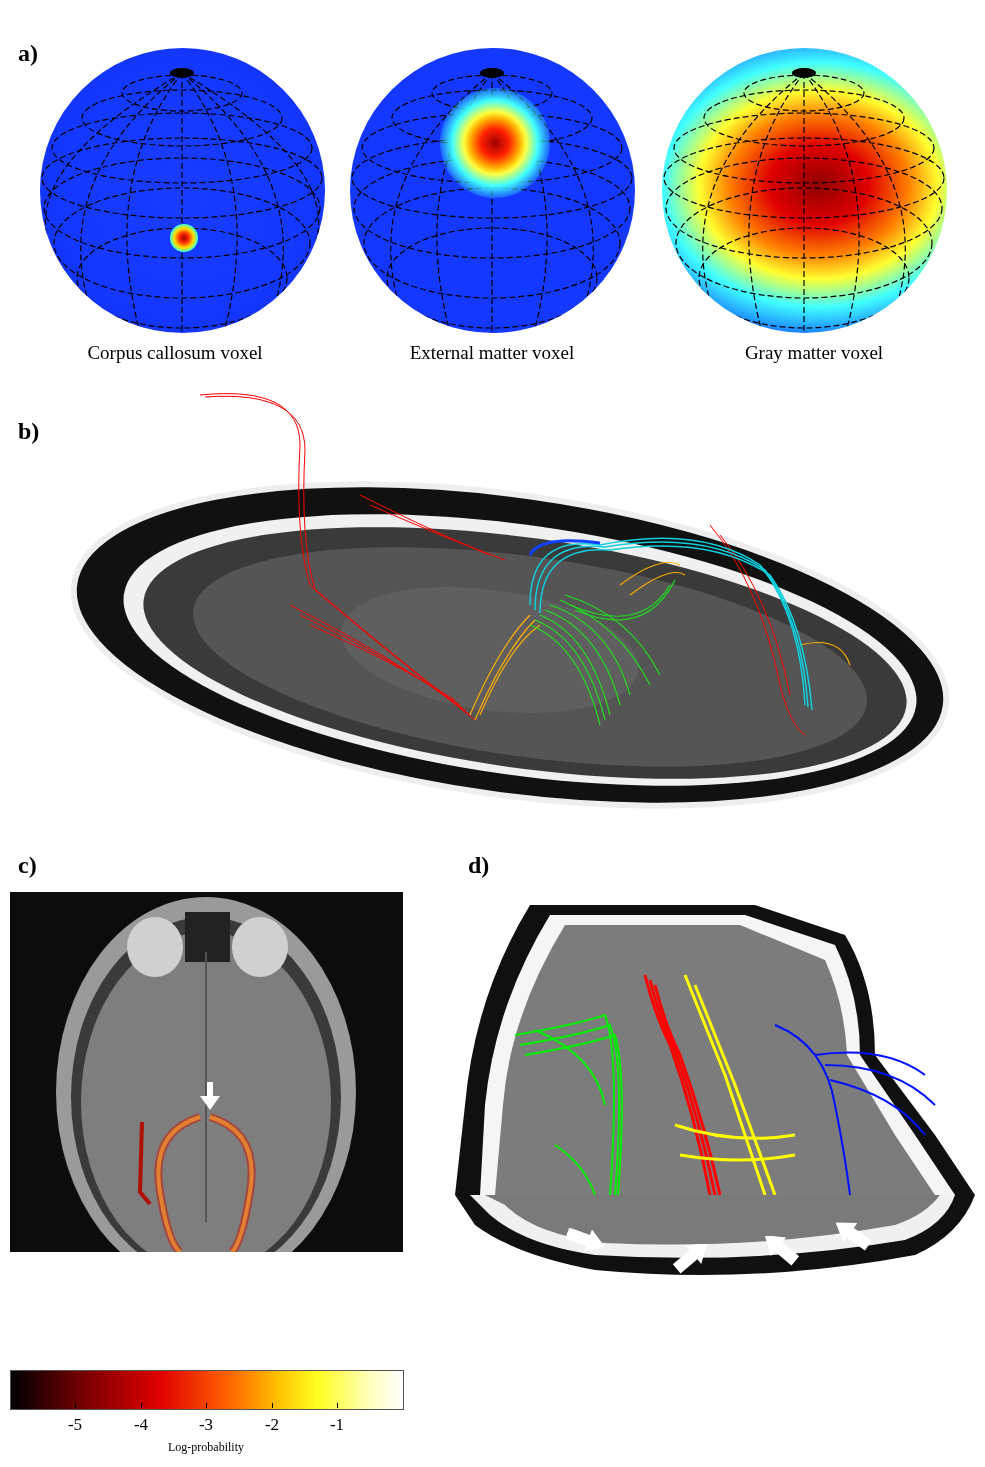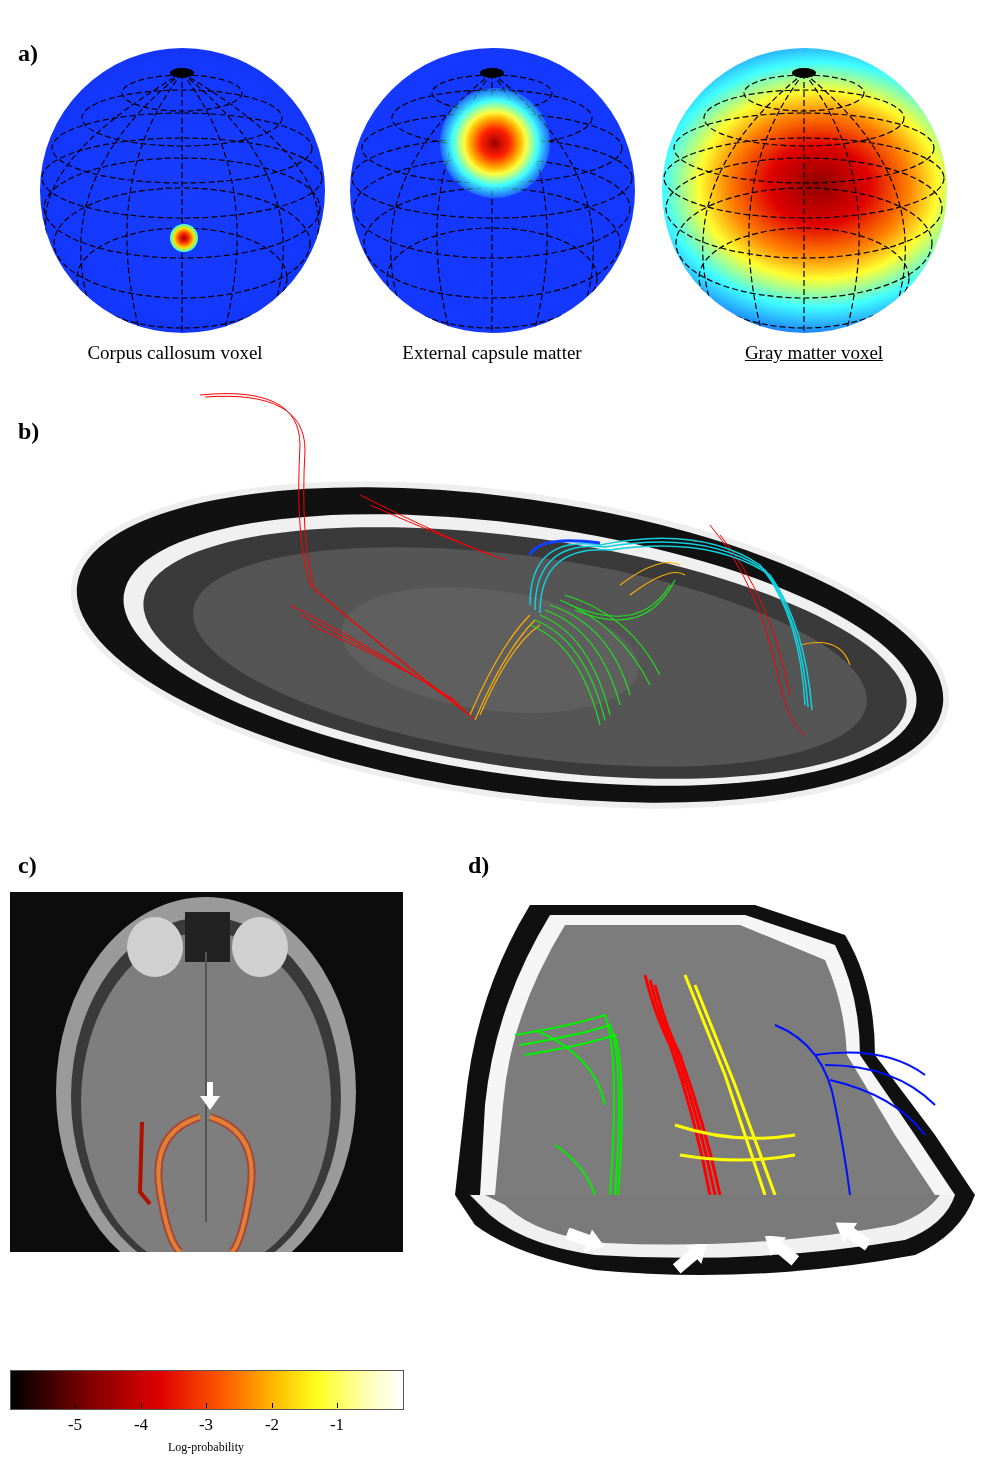--- a/index.html
+++ b/index.html
@@ -59,21 +59,21 @@
       <path d="M142 25 Q60 130 100 285"></path>
       <path d="M142 25 Q224 130 184 285"></path>
       <path d="M142 25 Q10 130 50 260"></path>
       <path d="M142 25 Q274 130 234 260"></path>
     </g>
     <ellipse cx="142" cy="25" rx="12" ry="5" fill="#000"></ellipse>
   </svg>
   <div class="abs" style="left:90px; top:40px; width:110px; height:110px; border-radius:50%;
               background: radial-gradient(ellipse at 50% 50%, #a00000 0%, #ff2000 18%, #ffb000 32%, #ffff40 40%, #40ffff 55%, rgba(20,56,255,0) 75%);"></div>
 </div>
-<div class="caption" style="left:342px; top:342px;">External capsule matter</div>
+<div class="caption" style="left:342px; top:342px;">External matter voxel</div>
 
 <div class="sphere" style="left:662px; top:48px; width:285px; height:285px;
             background: radial-gradient(ellipse 70% 55% at 55% 48%, #900000 0%, #e00000 25%, #ff8000 45%, #ffff30 60%, #40ffff 78%, #1060ff 100%);">
   <svg width="285" height="285" style="position:absolute;left:0;top:0;">
     <g stroke="#000" stroke-width="1.2" fill="none" stroke-dasharray="6,3">
       <ellipse cx="142" cy="130" rx="140" ry="40"></ellipse>
       <ellipse cx="142" cy="160" rx="138" ry="50"></ellipse>
       <ellipse cx="142" cy="195" rx="128" ry="55"></ellipse>
       <ellipse cx="142" cy="230" rx="105" ry="50"></ellipse>
       <ellipse cx="142" cy="100" rx="130" ry="35"></ellipse>
@@ -81,21 +81,21 @@
       <ellipse cx="142" cy="45" rx="60" ry="18"></ellipse>
       <line x1="142" y1="25" x2="142" y2="285"></line>
       <path d="M142 25 Q60 130 100 285"></path>
       <path d="M142 25 Q224 130 184 285"></path>
       <path d="M142 25 Q10 130 50 260"></path>
       <path d="M142 25 Q274 130 234 260"></path>
     </g>
     <ellipse cx="142" cy="25" rx="12" ry="5" fill="#000"></ellipse>
   </svg>
 </div>
-<div class="caption" style="left:664px; top:342px;text-decoration:underline;">Gray matter voxel</div>
+<div class="caption" style="left:664px; top:342px;">Gray matter voxel</div>
 
 <div class="panel-label" style="left:18px; top:418px;">b)</div>
 
 <div class="abs" style="left:60px; top:385px; width:900px; height:430px;">
   <svg width="900" height="430">
 
     <ellipse cx="450" cy="260" rx="440" ry="150" transform="rotate(8 450 260)" fill="#111" stroke="#eee" stroke-width="6"></ellipse>
     <ellipse cx="460" cy="265" rx="400" ry="125" transform="rotate(8 460 265)" fill="#f0f0f0"></ellipse>
     <ellipse cx="465" cy="268" rx="385" ry="115" transform="rotate(8 465 268)" fill="#3a3a3a"></ellipse>
     <ellipse cx="470" cy="272" rx="340" ry="100" transform="rotate(8 470 272)" fill="#555"></ellipse>

